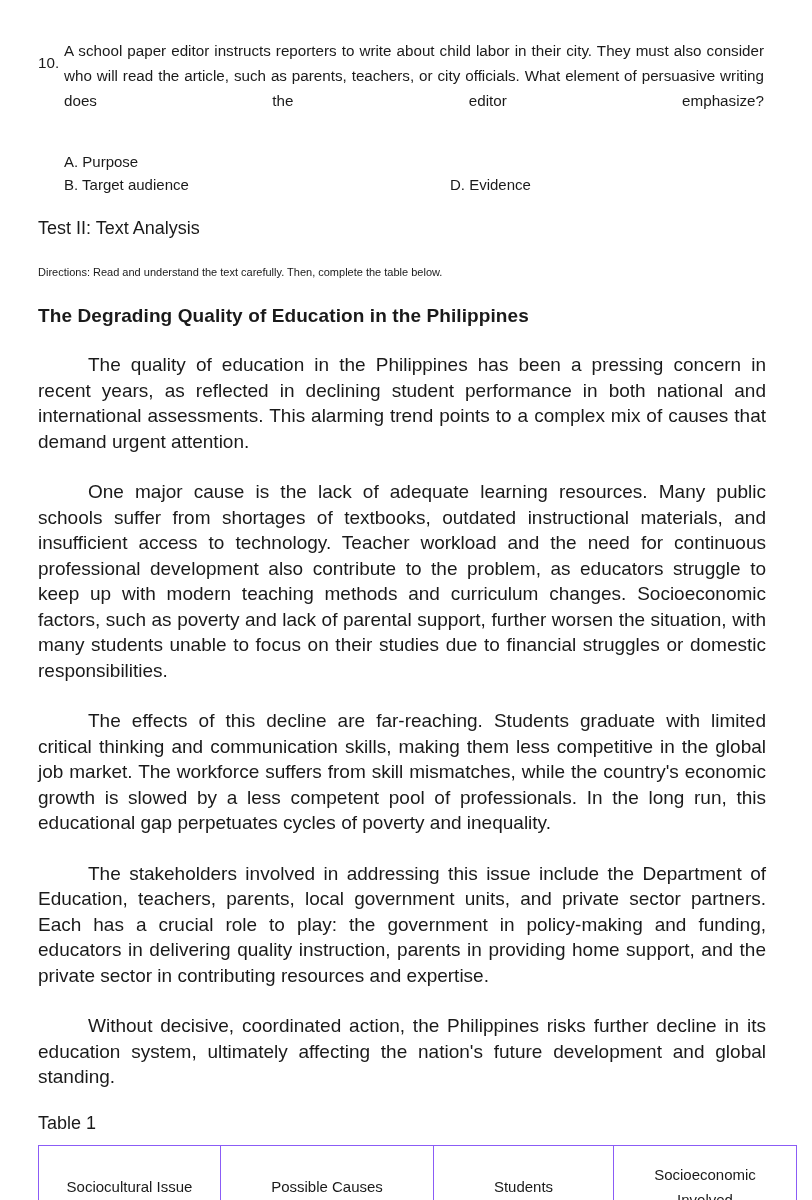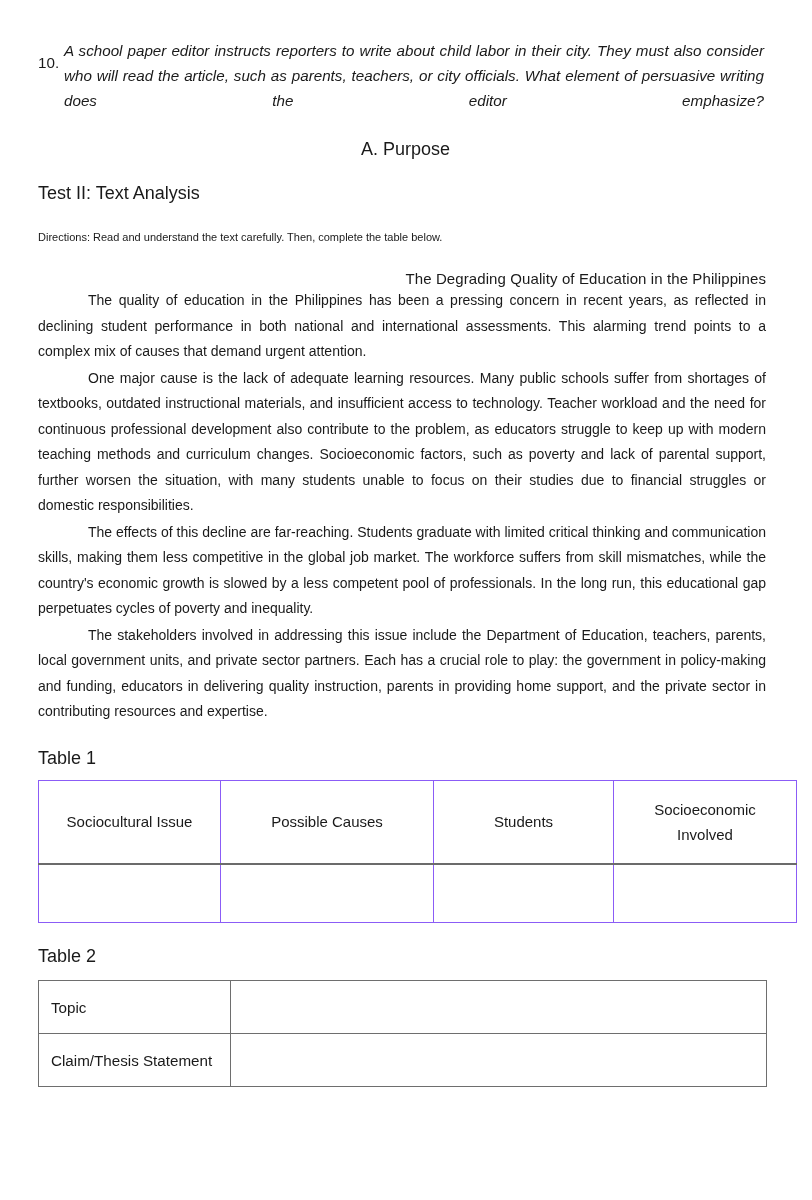--- a/index.html
+++ b/index.html
@@ -35,34 +35,33 @@
     flex: 0 0 auto;
     width: 26px;
     text-align: left;
     margin-top: 12px;
   }
   .q-text {
     flex: 1 1 auto;
     text-align: justify;
     text-justify: inter-word;
     padding-right: 2px;
-    font-style: italic;
   }
   .q-text::after {
     content: "";
     display: inline-block;
     width: 100%;
   }
 
   .choices {
+    margin-top: 12px;
     margin-left: 26px;
     position: relative;
-    font-size: 18px;
-    line-height: 23px;
-    text-align: right;
+    font-size: 15px;
+    line-height: 23px;
   }
   .choice-row {
     display: flex;
   }
   .choice-col-a {
     flex: 0 0 386px;
   }
   .choice-col-b {
     flex: 1 1 auto;
   }
@@ -72,35 +71,35 @@
     font-size: 18px;
     line-height: 23px;
     margin-top: 21px;
   }
   .directions {
     font-size: 11px;
     line-height: 23px;
     margin-top: 21px;
   }
   .article-title {
-    font-size: 15px;
-    font-weight: normal;
-    text-align: right;
+    font-size: 19px;
+    font-weight: bold;
+    text-align: left;
     margin-top: 21px;
     letter-spacing: 0.1px;
   }
 
   
   .para {
-    font-size: 14px;
+    font-size: 19px;
     line-height: 25.5px;
     text-align: justify;
     text-justify: inter-word;
     text-indent: 50px;
-    margin-top: 1px;
+    margin-top: 25px;
     hyphens: none;
   }
 
   .table-label {
     font-size: 18px;
     line-height: 23px;
     margin-top: 22px;
   }
 
   
@@ -156,32 +155,37 @@
 
   <div class="question">
     <span class="q-num">10.</span>
     <span class="q-text">A school paper editor instructs reporters to write about child labor in their city. They must also consider who will read the article, such as parents, teachers, or city officials. What element of persuasive writing does the editor emphasize?</span>
   </div>
 
   <div class="choices">
     <div class="choice-row">
       <span class="choice-col-a">A. Purpose</span>
     </div>
+    <div class="choice-row">
+      <span class="choice-col-a">B. Target audience</span>
+      <span class="choice-col-b">D. Evidence</span>
+    </div>
   </div>
 
   <div class="section-line">Test II: Text Analysis</div>
 
   <div class="directions">Directions: Read and understand the text carefully. Then, complete the table below.</div>
 
   <div class="article-title">The Degrading Quality of Education in the Philippines</div>
 
   <div class="para">The quality of education in the Philippines has been a pressing concern in recent years, as reflected in declining student performance in both national and international assessments. This alarming trend points to a complex mix of causes that demand urgent attention.</div>
   <div class="para">One major cause is the lack of adequate learning resources. Many public schools suffer from shortages of textbooks, outdated instructional materials, and insufficient access to technology. Teacher workload and the need for continuous professional development also contribute to the problem, as educators struggle to keep up with modern teaching methods and curriculum changes. Socioeconomic factors, such as poverty and lack of parental support, further worsen the situation, with many students unable to focus on their studies due to financial struggles or domestic responsibilities.</div>
   <div class="para">The effects of this decline are far-reaching. Students graduate with limited critical thinking and communication skills, making them less competitive in the global job market. The workforce suffers from skill mismatches, while the country's economic growth is slowed by a less competent pool of professionals. In the long run, this educational gap perpetuates cycles of poverty and inequality.</div>
   <div class="para">The stakeholders involved in addressing this issue include the Department of Education, teachers, parents, local government units, and private sector partners. Each has a crucial role to play: the government in policy-making and funding, educators in delivering quality instruction, parents in providing home support, and the private sector in contributing resources and expertise.</div>
+  <div class="para">Without decisive, coordinated action, the Philippines risks further decline in its education system, ultimately affecting the nation's future development and global standing.</div>
 
   <div class="table-label">Table 1</div>
   <table class="t1">
     <thead>
       <tr>
         <th class="c1">Sociocultural Issue</th>
         <th class="c2">Possible Causes</th>
         <th class="c3">Students</th>
         <th class="c4">Socioeconomic Involved</th>
       </tr>

